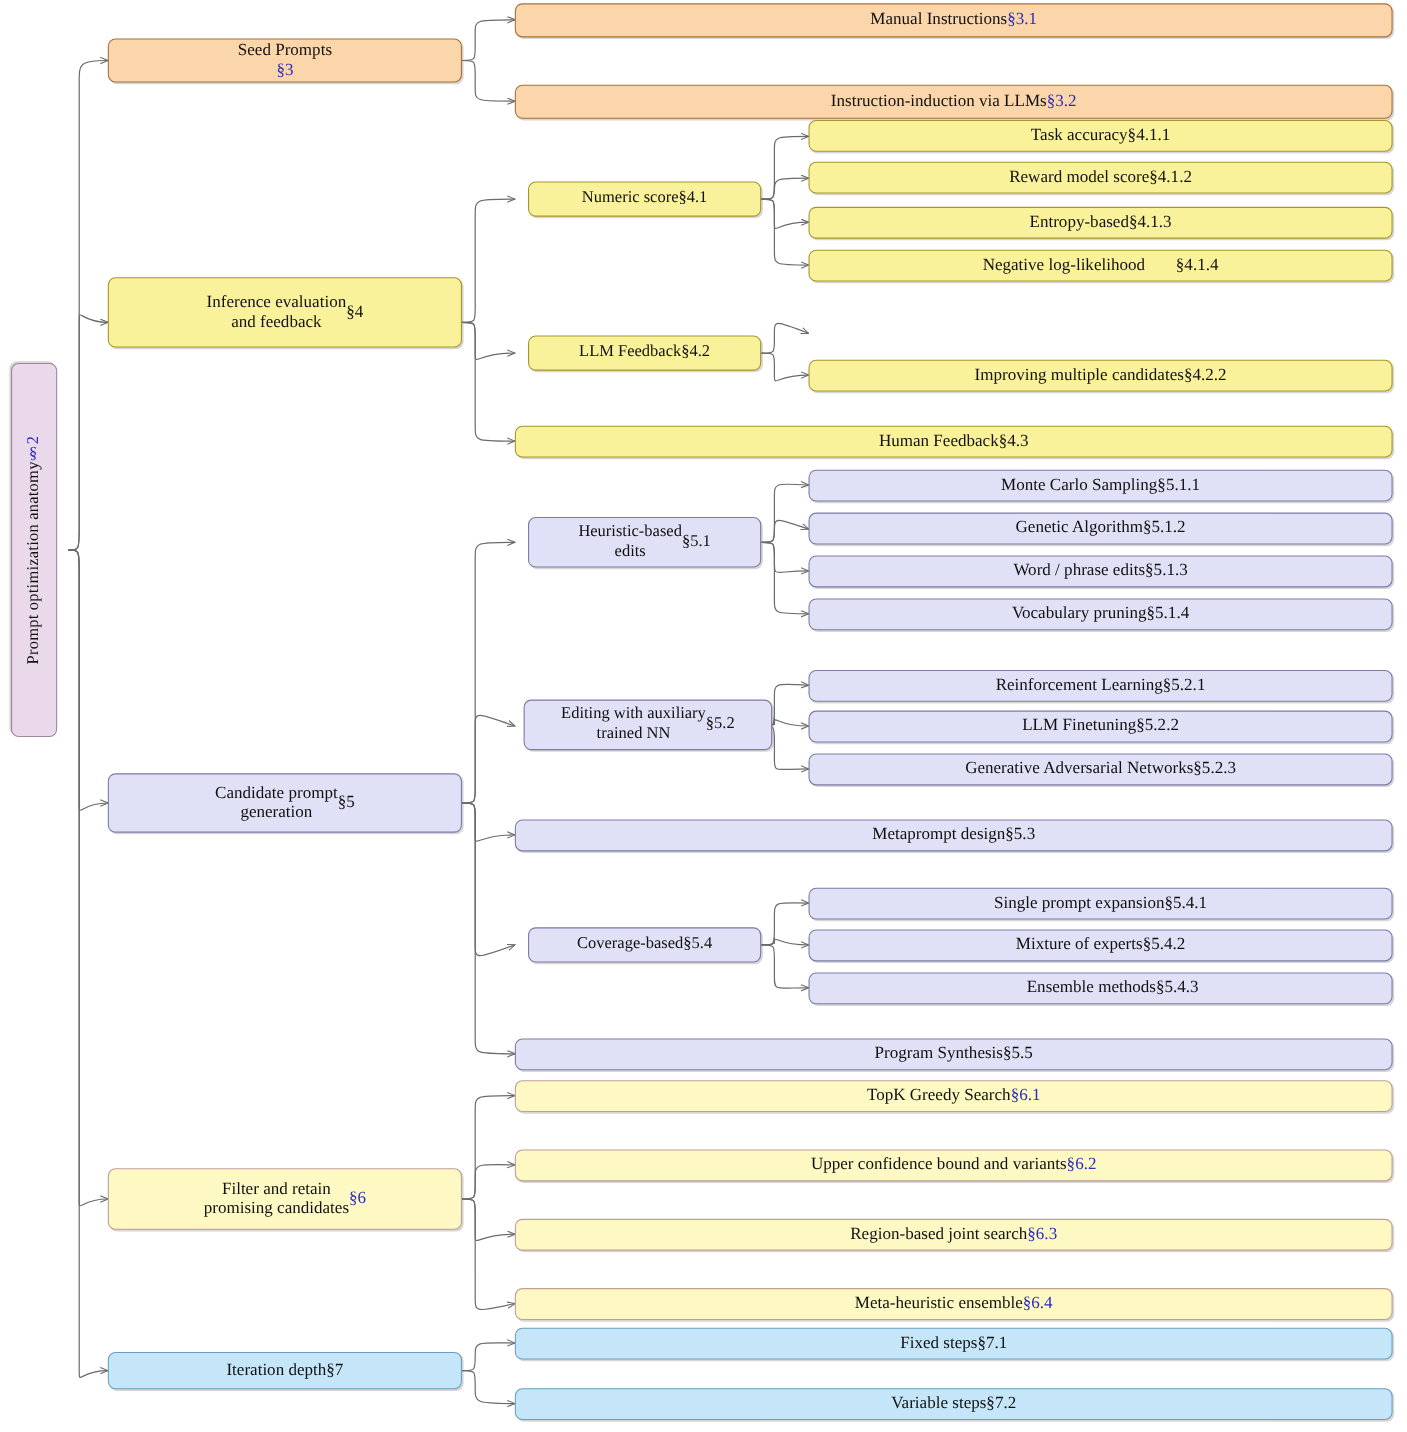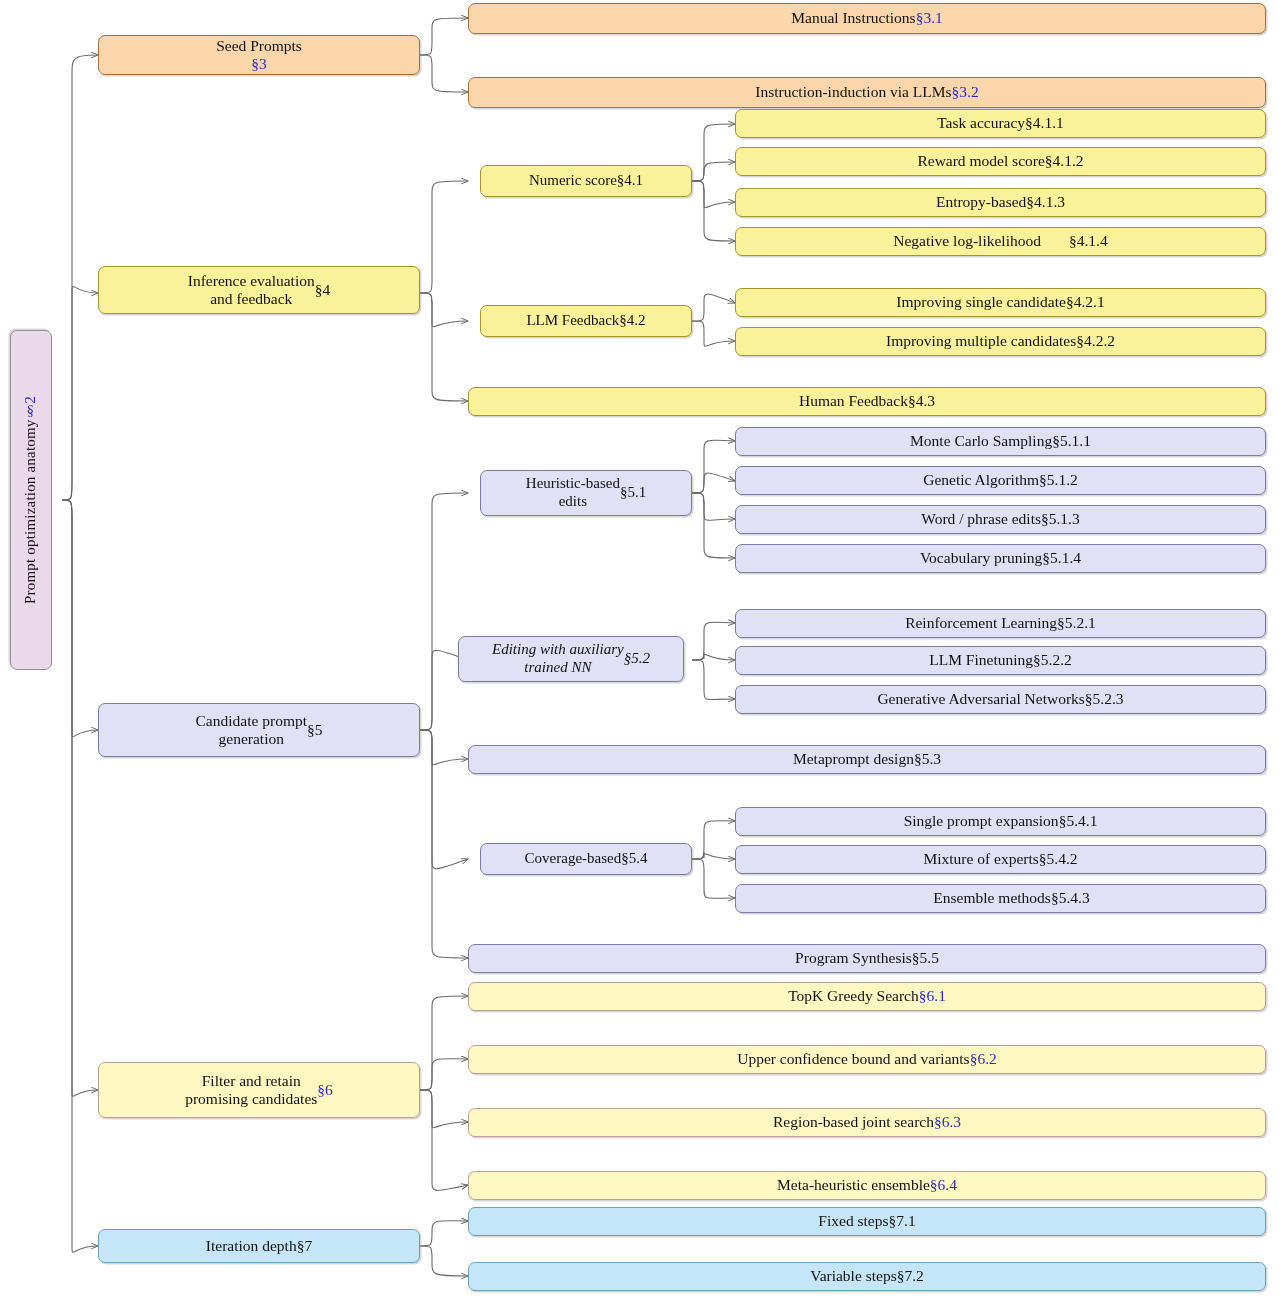--- a/index.html
+++ b/index.html
@@ -130,21 +130,21 @@
   </div>
 
   <div class="node c-orange leaf" style="left:468px; top:3px; width:798px; height:31px;">
     <span>Manual Instructions </span><span class="sec">§3.1</span>
   </div>
 
   <div class="node c-orange leaf" style="left:468px; top:77px; width:798px; height:31px;">
     <span>Instruction-induction via LLMs </span><span class="sec">§3.2</span>
   </div>
 
-  <div class="node c-yellow lvl1" style="left:98px; top:266px; width:322px; height:48px;">
+  <div class="node c-yellow lvl1" style="left:98px; top:252px; width:322px; height:64px;">
     <span>Inference evaluation
 and feedback </span><span class="sec-dark">§4</span>
   </div>
 
   <div class="node c-yellow lvl2" style="left:480px; top:165px; width:212px; height:32px;">
     <span>Numeric score </span><span class="sec-dark">§4.1</span>
   </div>
 
   <div class="node c-yellow leaf" style="left:735px; top:109px; width:531px; height:29px;">
     <span>Task accuracy </span><span class="sec-dark">§4.1.1</span>
@@ -156,23 +156,20 @@
     <span>Entropy-based </span><span class="sec-dark">§4.1.3</span>
   </div>
   <div class="node c-yellow leaf" style="left:735px; top:227px; width:531px; height:29px;gap:28px;">
     <span>Negative log-likelihood </span><span class="sec-dark">§4.1.4</span>
   </div>
 
   <div class="node c-yellow lvl2" style="left:480px; top:305px; width:212px; height:32px;">
     <span>LLM Feedback </span><span class="sec-dark">§4.2</span>
   </div>
 
-  <div class="node c-yellow leaf" style="left:735px; top:288px; width:531px; height:29px;">
-    <span>Improving single candidate </span><span class="sec-dark">§4.2.1</span>
-  </div>
   <div class="node c-yellow leaf" style="left:735px; top:327px; width:531px; height:29px;">
     <span>Improving multiple candidates </span><span class="sec-dark">§4.2.2</span>
   </div>
 
   <div class="node c-yellow leaf" style="left:468px; top:387px; width:798px; height:29px;">
     <span>Human Feedback </span><span class="sec-dark">§4.3</span>
   </div>
 
   <div class="node c-purple lvl1" style="left:98px; top:703px; width:322px; height:54px;">
     <span>Candidate prompt
@@ -190,21 +187,21 @@
   <div class="node c-purple leaf" style="left:735px; top:466px; width:531px; height:29px;">
     <span>Genetic Algorithm </span><span class="sec-dark">§5.1.2</span>
   </div>
   <div class="node c-purple leaf" style="left:735px; top:505px; width:531px; height:29px;">
     <span>Word / phrase edits </span><span class="sec-dark">§5.1.3</span>
   </div>
   <div class="node c-purple leaf" style="left:735px; top:544px; width:531px; height:29px;">
     <span>Vocabulary pruning </span><span class="sec-dark">§5.1.4</span>
   </div>
 
-  <div class="node c-purple lvl2" style="left:458px; top:636px; width:226px; height:46px;font-style:italic;">
+  <div class="node c-purple lvl2" style="left:476px; top:636px; width:226px; height:46px;">
     <span>Editing with auxiliary
 trained NN </span><span class="sec-dark">§5.2</span>
   </div>
 
   <div class="node c-purple leaf" style="left:735px; top:609px; width:531px; height:29px;">
     <span>Reinforcement Learning </span><span class="sec-dark">§5.2.1</span>
   </div>
   <div class="node c-purple leaf" style="left:735px; top:646px; width:531px; height:29px;">
     <span>LLM Finetuning </span><span class="sec-dark">§5.2.2</span>
   </div>

